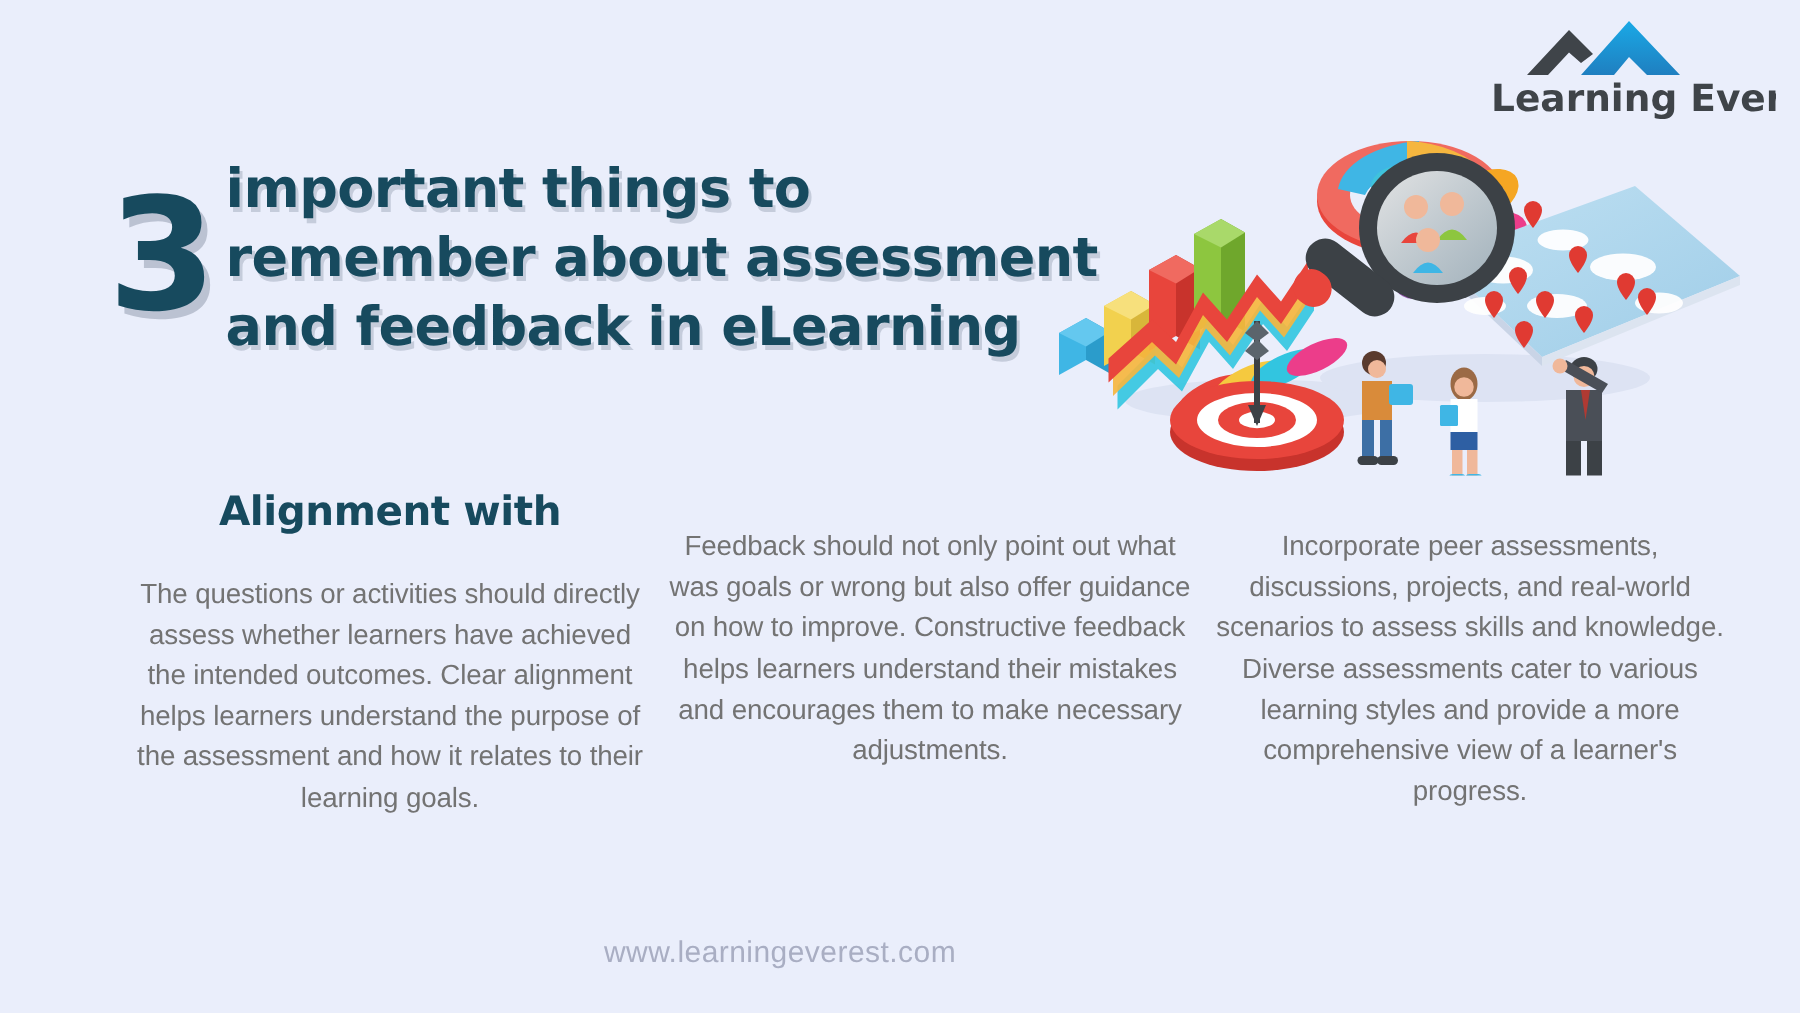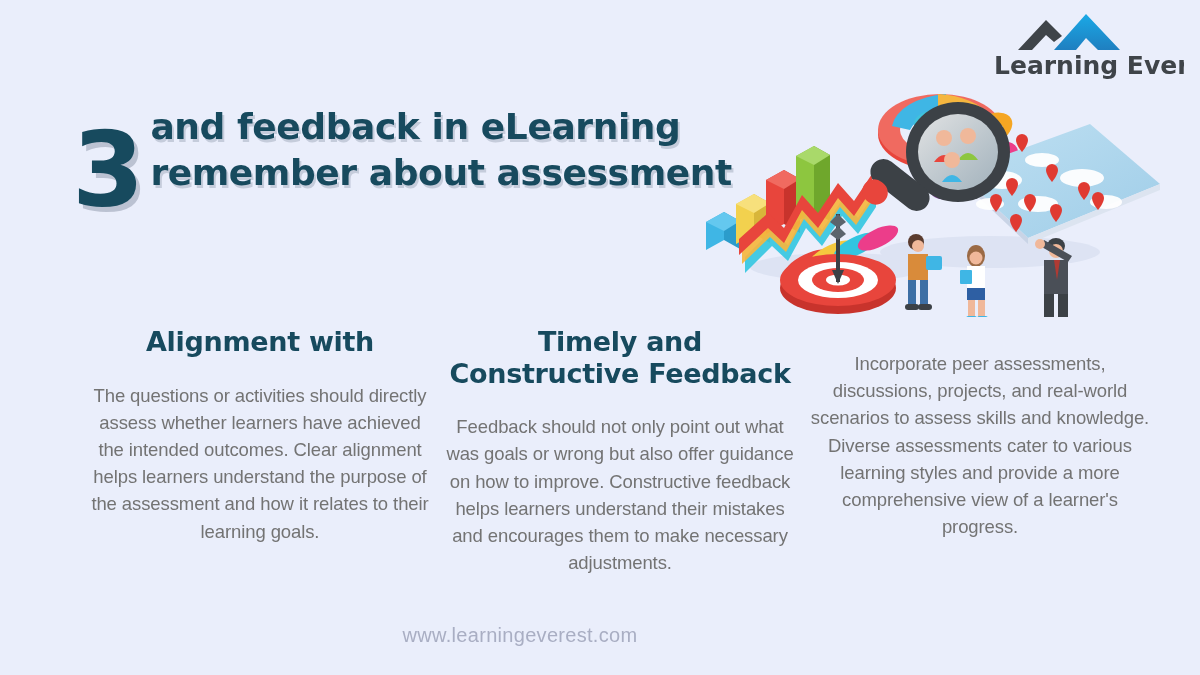--- a/index.html
+++ b/index.html
@@ -116,22 +116,23 @@
         <path d="M24 42 L52 12 L68 28 L60 34 L52 27 L38 42 Z" fill="#3f4449"></path>
         <path d="M60 42 L92 6 L126 42 L104 42 L92 30 L82 42 Z" fill="url(#bluePeak)"></path>
       </g>
       <text x="0" y="66" font-family="DejaVu Sans, sans-serif" font-size="25" font-weight="bold" fill="#3f4449" letter-spacing="0">Learning Everest</text>
     </svg>
   </div>
 
   <div id="headline-block">
     <div id="big-number">3</div>
     <div id="headline-lines">
+      <div class="headline-line">important things to</div>
+      <div class="headline-line">remember about assessment</div>
       <div class="headline-line">and feedback in eLearning</div>
-      <div class="headline-line">remember about assessment</div>
     </div>
   </div>
 
   <div id="illustration">
     <svg viewBox="0 0 480 265" xmlns="http://www.w3.org/2000/svg">
       <defs>
         <linearGradient id="mapG" x1="0" y1="0" x2="1" y2="1">
           <stop offset="0%" stop-color="#bfe0f2"></stop>
           <stop offset="100%" stop-color="#9fcde8"></stop>
         </linearGradient>
@@ -309,24 +310,20 @@
   <div id="columns">
 
     <div class="column">
       <div class="col-heading">
         <span class="hl">Alignment with</span>
       </div>
       <div class="col-body">The questions or activities should directly assess whether learners have achieved the intended outcomes. Clear alignment helps learners understand the purpose of the assessment and how it relates to their learning goals.</div>
     </div>
 
     <div class="column">
-      <div class="col-heading">
-        <span class="hl">Timely and</span>
-        <span class="hl">Constructive Feedback</span>
-      </div>
       <div class="col-body">Feedback should not only point out what was goals or wrong but also offer guidance on how to improve. Constructive feedback helps learners understand their mistakes and encourages them to make necessary adjustments.</div>
     </div>
 
     <div class="column">
       <div class="col-body">Incorporate peer assessments, discussions, projects, and real-world scenarios to assess skills and knowledge. Diverse assessments cater to various learning styles and provide a more comprehensive view of a learner's progress.</div>
     </div>
 
   </div>
 
   <div id="footer">www.learningeverest.com</div>

